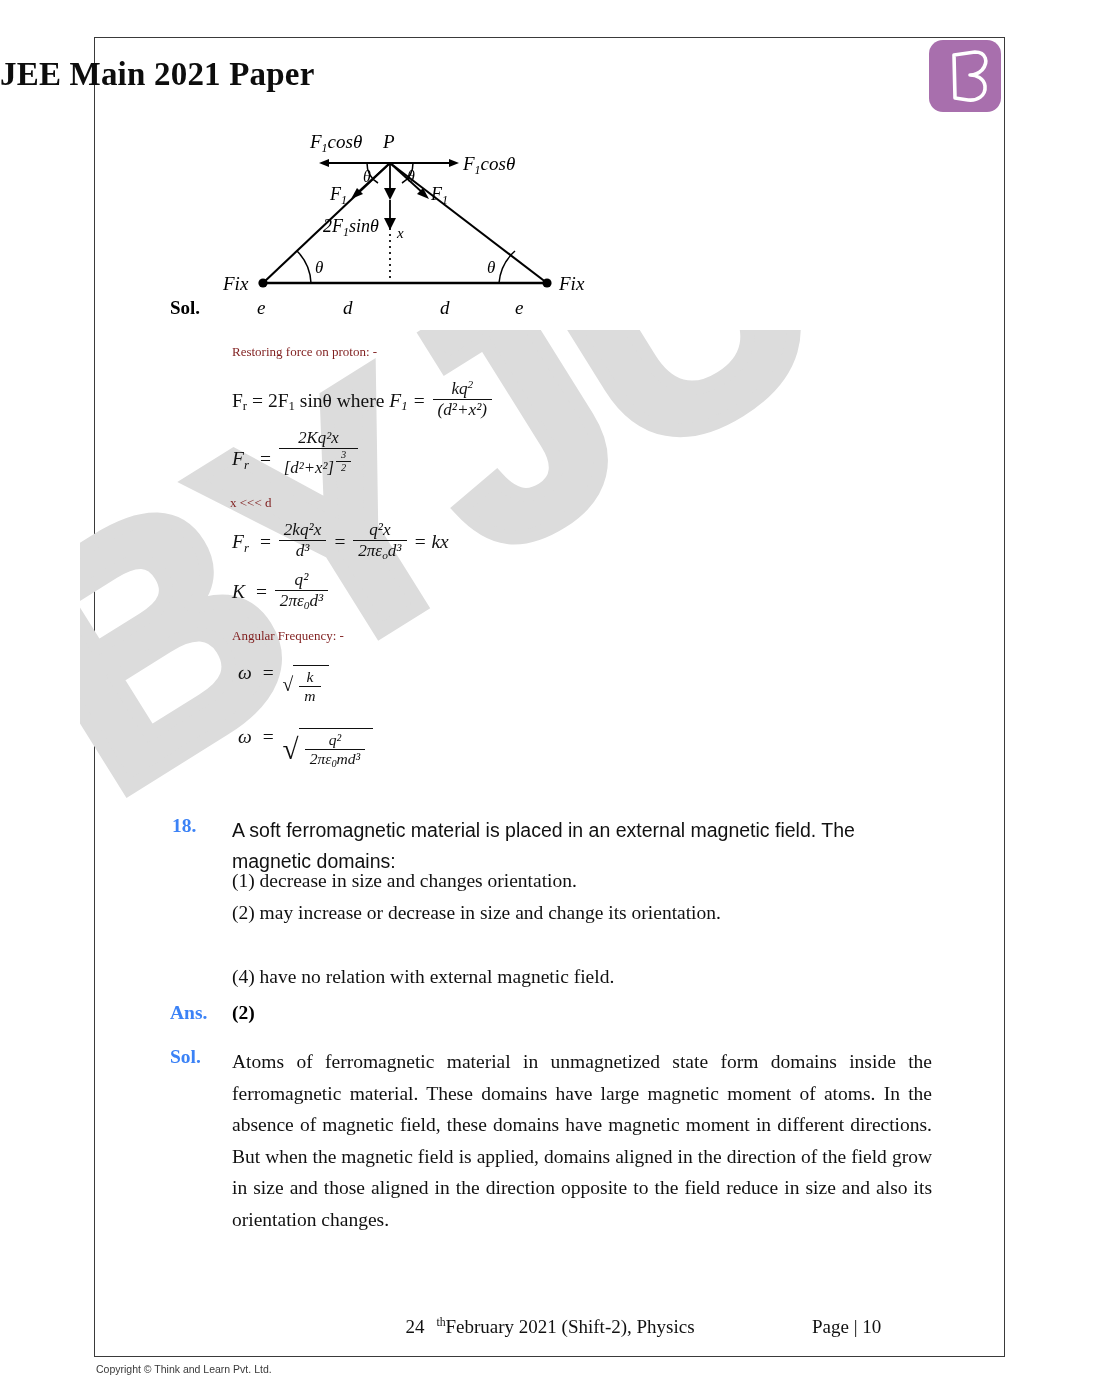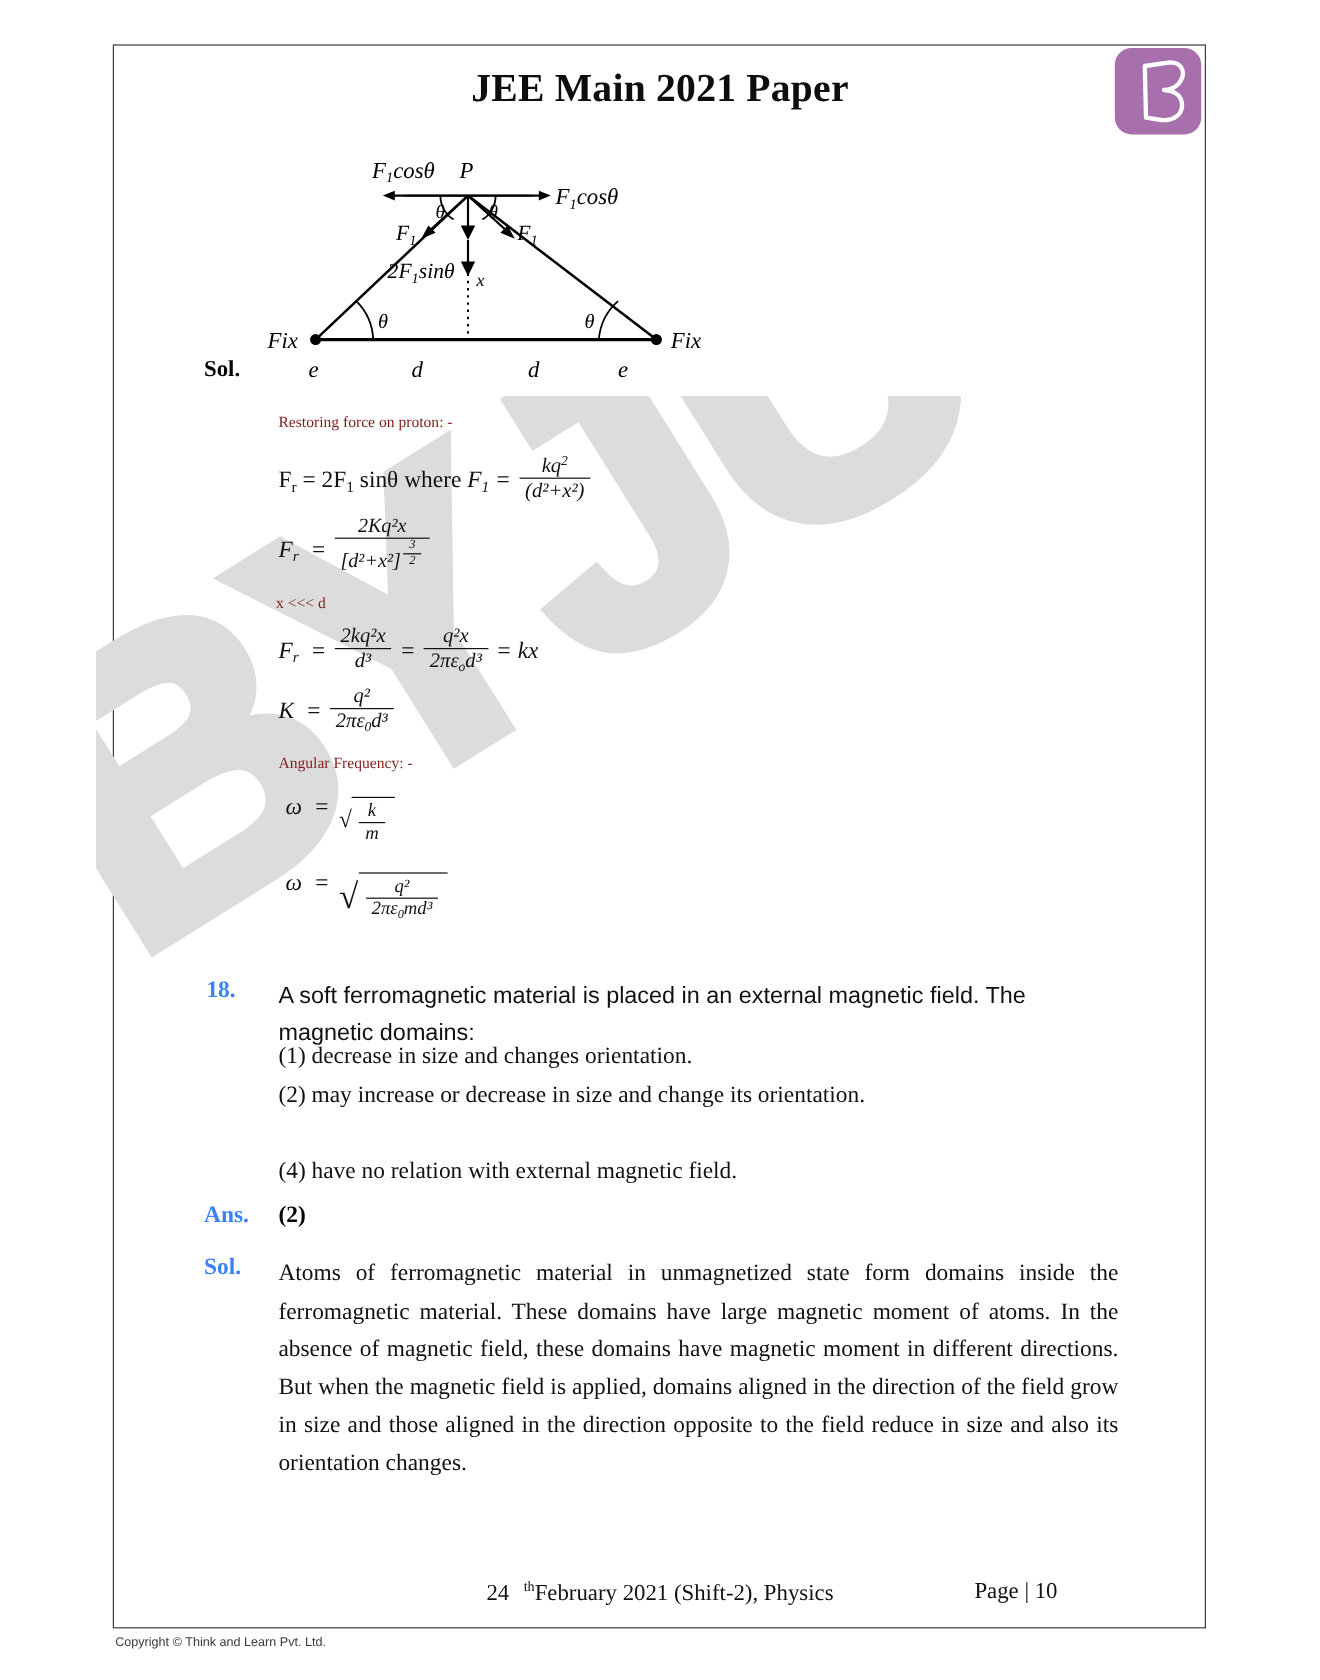--- a/index.html
+++ b/index.html
@@ -52,21 +52,20 @@
     width: 1100px; height: 1400px;
     z-index: 2;
   }
 
   
   #title {
     position: absolute;
     left: 0;
     top: 56px;
     width: 1100px;
-    text-align: center;
     font-family: "Liberation Serif", serif;
     font-weight: bold;
     font-size: 33px;
     letter-spacing: 0.2px;
     color: #0d0d0d;
   }
   #logo {
     position: absolute;
     left: 929px;
     top: 40px;

